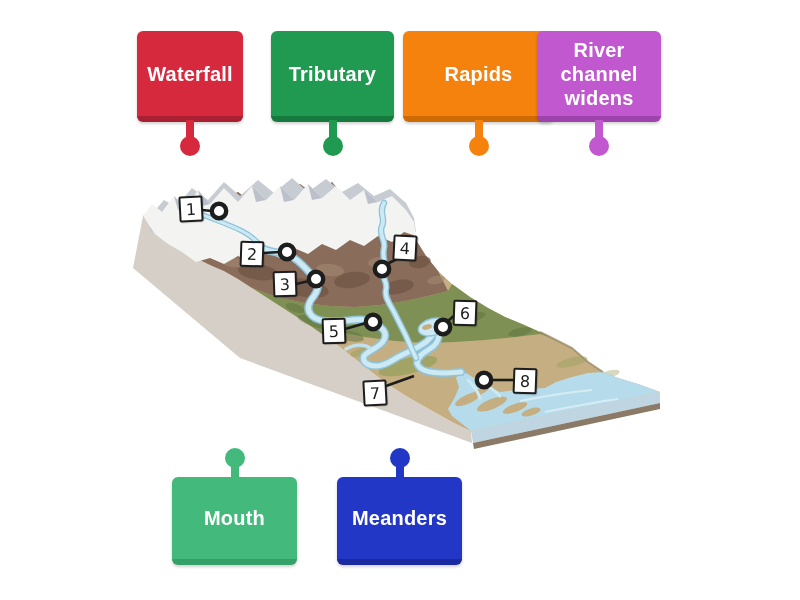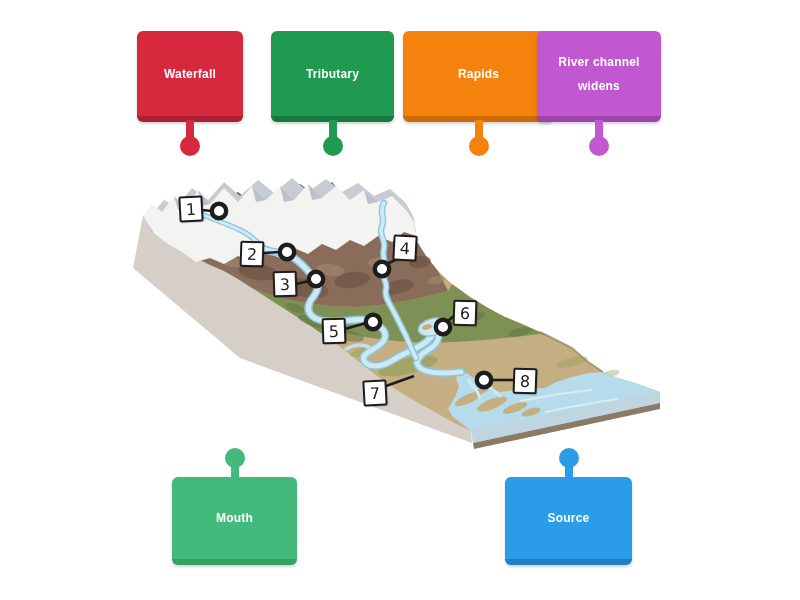--- a/index.html
+++ b/index.html
@@ -4,21 +4,21 @@
 <style>
   html,body{margin:0;padding:0;background:#ffffff;}
   #stage{position:relative;width:800px;height:600px;background:#ffffff;overflow:hidden;
          font-family:"Liberation Sans","DejaVu Sans",sans-serif;}
   svg.layer{position:absolute;left:0;top:0;}
 
   
   .card{position:absolute;}
   .card .face{box-sizing:border-box;border-radius:6px;background:var(--c);
               border-bottom:6px solid var(--s);display:flex;align-items:center;justify-content:center;
-              text-align:center;color:#fff;font-weight:bold;font-size:12px;line-height:24px;
+              text-align:center;color:#fff;font-weight:bold;font-size:20px;line-height:24px;
               letter-spacing:.2px;padding:0 5px;box-shadow:0 2px 3px rgba(0,0,0,.18);}
   .card-top .face{height:91px;}
   .card-bottom .face{margin-top:29px;height:88px;}
   .stem{position:absolute;left:50%;transform:translateX(-50%);width:8px;background:var(--c);}
   .ball{position:absolute;left:50%;transform:translateX(-50%);width:20px;height:20px;border-radius:50%;background:var(--c);}
   .card-top .stem{top:89px;height:28px;}
   .card-top .ball{top:105px;}
   .card-bottom .stem{top:14px;height:18px;}
   .card-bottom .ball{top:0;}
 
@@ -180,21 +180,21 @@
     <div class="ball"></div>
   </div>
 
   <div class="card card-bottom" style="left: 172px; top: 448px; width: 125px; --c: #43b97c; --s: #35a068;">
     <div class="ball"></div>
     <div class="stem"></div>
     <div class="face">
       <span>Mouth</span>
     </div>
   </div>
-  <div class="card card-bottom" style="left: 505px; top: 448px; width: 127px; --c: #2b9de8; --s: #207fc3;">
-    <div class="ball"></div>
-    <div class="stem"></div>
-    <div class="face">
-      <span>Source</span>
+  <div class="card card-bottom" style="left: 337px; top: 448px; width: 125px; --c: #2337c7; --s: #1b2a9e;">
+    <div class="ball"></div>
+    <div class="stem"></div>
+    <div class="face">
+      <span>Meanders</span>
     </div>
   </div>
 
 </div>
 
 </body></html>

